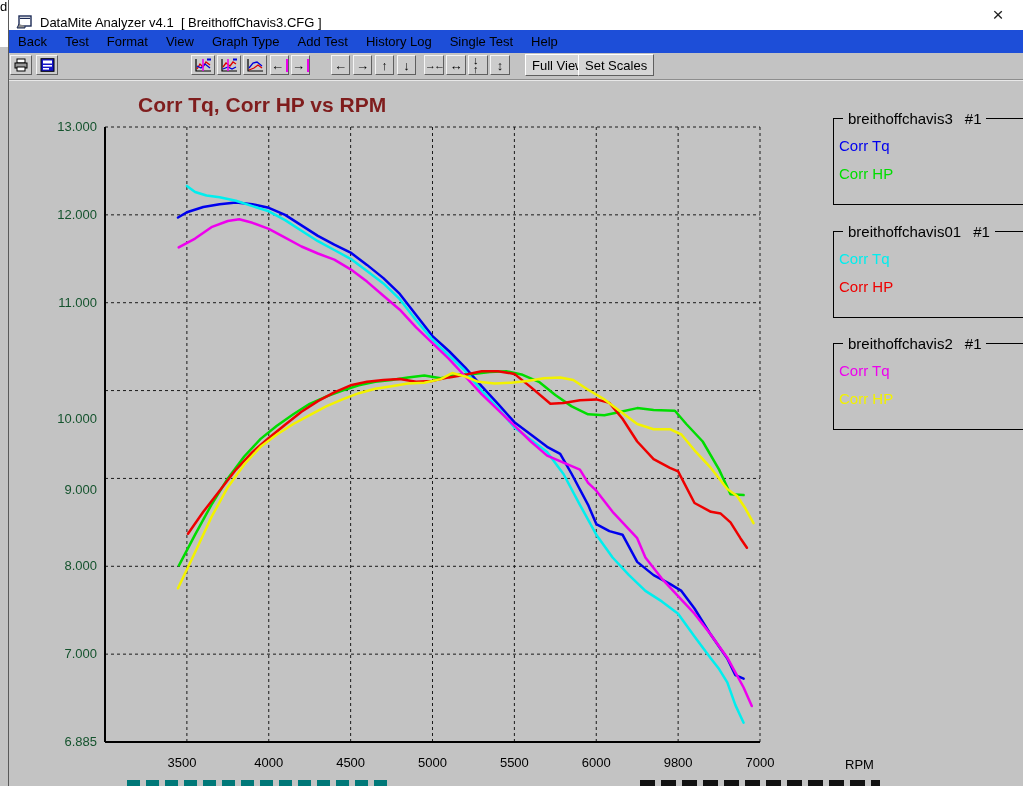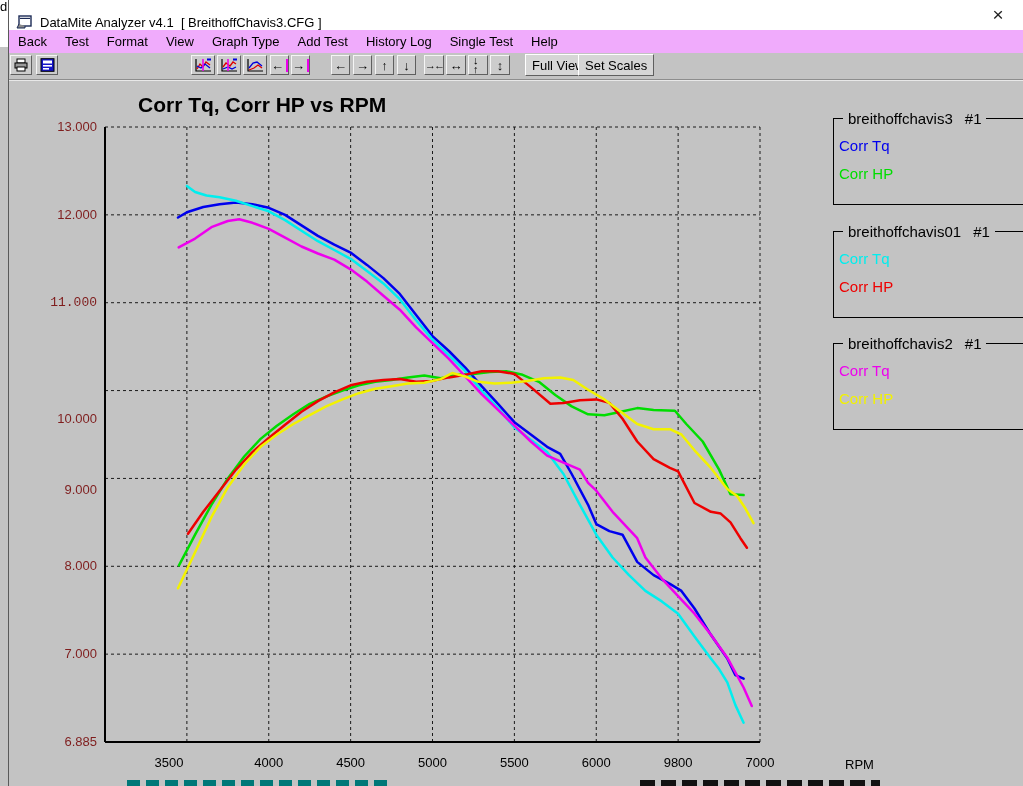--- a/index.html
+++ b/index.html
@@ -10,38 +10,38 @@
     -webkit-font-smoothing:antialiased;
   }
   .abs{position:absolute;}
   
   #behind-strip{left:0;top:0;width:8px;height:47px;background:#ffffff;color:#000;font-size:13px;line-height:14px;overflow:hidden;}
   #win-left-border{left:8px;top:0;width:1px;height:786px;background:#5a5a5a;}
   #titlebar{left:9px;top:0;width:1014px;height:30px;background:#ffffff;display:flex;align-items:flex-end;}
   #title-icon{width:16px;height:15px;margin-left:7px;}
   #window-title{margin-left:8px;font-size:13px;color:#000;white-space:pre;}
   #close-button{position:absolute;right:12px;top:2px;width:26px;height:26px;display:flex;align-items:center;justify-content:center;font-size:19px;color:#222;}
-  #menubar{left:9px;top:30px;width:1014px;height:23px;background:#f0abfc;display:flex;align-items:center;}
+  #menubar{left:9px;top:30px;width:1014px;height:23px;background:#1d4ed8;display:flex;align-items:center;}
   .menu-item{font-size:13px;color:#000;padding:3px 9px 4px 9px;white-space:pre;}
   #toolbar{left:9px;top:53px;width:1014px;height:26px;background:#c3c3c3;border-bottom:1px solid #8d8d8d;box-shadow:0 1px 0 #e8e8e8;}
   .tbtn{
     position:absolute;top:2px;height:20px;box-sizing:border-box;
     background:#cccccc;border:1px solid;border-color:#f5f5f5 #5f5f5f #5f5f5f #f5f5f5;
     display:flex;align-items:center;justify-content:center;color:#000;
   }
   .tbtn .glyph{font-size:13px;font-weight:bold;line-height:1;}
   .txtbtn{position:absolute;top:1px;height:22px;box-sizing:border-box;background:#d6d6d6;
     border:1px solid;border-color:#ffffff #5f5f5f #5f5f5f #ffffff;
     display:flex;align-items:center;justify-content:center;font-size:13px;color:#000;padding:0 6px;}
   .mag-bar{width:2px;height:13px;background:#ee00ee;margin-left:2px;}
   .squeeze{letter-spacing:-2px;font-size:11px;font-weight:bold;}
   .rot90{transform:rotate(90deg);}
   
-  #chart-title{left:138px;top:93px;font-size:21px;font-weight:bold;color:#000000;}
-  .ytick{position:absolute;width:62px;text-align:right;font-size:13px;color:#7f1d1d;}
+  #chart-title{left:138px;top:93px;font-size:21px;font-weight:bold;color:#7f1d1d;}
+  .ytick{position:absolute;width:62px;text-align:right;font-size:13px;color:#14532d;}
   .xtick{position:absolute;width:64px;text-align:center;font-size:13px;color:#000;}
   #x-axis-label{left:845px;top:757px;width:60px;font-size:13px;color:#000;}
   
   .legend-box{position:absolute;left:833px;width:260px;height:85px;border:1px solid #000;}
   .legend-header{position:absolute;top:-9px;left:9px;background:#c3c3c3;padding:0 5px;font-size:15px;color:#000;white-space:pre;}
   .legend-run{margin-left:12px;}
   .legend-entry{position:absolute;left:5px;font-size:15px;white-space:pre;}
   
   .clip-strip{position:absolute;top:780px;height:6px;}
 </style>
@@ -180,25 +180,25 @@
     <polyline points="188.0,533.8 203.3,511.8 219.6,490.7 236.0,469.6 252.4,452.1 268.8,438.0 285.1,424.8 301.5,411.7 317.9,401.1 334.3,392.3 350.6,385.3 367.0,381.8 383.4,380.0 399.8,379.1 416.1,381.8 432.5,380.9 448.9,377.4 465.3,374.8 481.6,371.2 498.0,371.2 514.4,373.9 530.8,387.1 550.4,403.8 563.5,402.9 579.9,400.2 596.3,399.4 609.4,402.9 622.5,418.7 637.2,441.5 653.6,459.1 669.9,467.9 678.1,471.4 694.5,503.0 710.9,511.8 720.7,513.6 730.5,522.4 740.4,538.2 746.9,547.8" fill="none" stroke="#ee0000" stroke-width="2.5" stroke-linejoin="round" stroke-linecap="round"></polyline>
     <polyline points="178.7,247.4 195.1,238.6 211.4,227.2 227.8,221.0 239.3,219.3 252.4,222.8 268.8,228.9 285.1,237.7 301.5,246.5 317.9,253.5 334.3,259.7 350.6,269.3 367.0,281.6 383.4,295.7 399.8,309.7 416.1,327.3 432.5,343.1 448.9,358.9 465.3,376.5 481.6,394.1 498.0,409.9 514.4,425.7 530.8,441.5 547.1,455.6 563.5,462.6 579.9,469.6 588.1,482.8 596.3,490.7 612.6,511.8 629.0,529.4 637.2,538.2 645.4,557.5 661.8,578.6 678.1,596.2 694.5,613.7 710.9,634.8 727.3,657.7 743.6,687.5 751.8,706.0" fill="none" stroke="#ee00ee" stroke-width="2.5" stroke-linejoin="round" stroke-linecap="round"></polyline>
     <polyline points="178.0,588.3 195.1,552.2 211.4,517.1 227.8,487.2 244.2,464.4 260.6,446.8 276.9,434.5 293.3,424.0 309.7,415.2 326.1,406.4 342.4,399.4 358.8,393.2 375.2,388.8 391.6,386.2 407.9,383.5 424.3,382.7 440.7,379.1 452.2,373.0 465.3,376.5 478.3,381.8 494.7,383.5 511.1,382.7 527.5,380.9 543.9,378.3 560.2,377.4 573.3,380.0 588.1,389.7 604.4,399.4 620.8,411.7 637.2,424.0 653.6,429.2 669.9,429.2 681.4,434.5 694.5,450.3 710.9,467.9 727.3,489.0 737.1,496.0 745.3,508.3 753.5,523.2" fill="none" stroke="#f2f200" stroke-width="2.5" stroke-linejoin="round" stroke-linecap="round"></polyline>
   </svg>
 <div id="ticks">
     <div class="ytick" style="left: 35px; top: 734px;">6.885</div>
     <div class="ytick" style="left: 35px; top: 646.143px;">7.000</div>
     <div class="ytick" style="left: 35px; top: 558.286px;">8.000</div>
     <div class="ytick" style="left: 35px; top: 482px;">9.000</div>
     <div class="ytick" style="left: 35px; top: 382.571px; margin-top: 28px;">10.000</div>
-    <div class="ytick" style="left: 35px; top: 294.714px; font-family: Liberation Mono, monospace;">11.000</div>
+    <div class="ytick" style="left: 35px; top: 294.714px;">11.000</div>
     <div class="ytick" style="left: 35px; top: 206.857px;">12.000</div>
     <div class="ytick" style="left: 35px; top: 119px;">13.000</div>
     <div class="xtick" style="left: 73px; top: 755px; margin-top: 35px;">3000</div>
-    <div class="xtick" style="left: 137px; top: 755px;">3500</div>
+    <div class="xtick" style="left: 150px; top: 755px;">3500</div>
     <div class="xtick" style="left: 236.75px; top: 755px;">4000</div>
     <div class="xtick" style="left: 318.625px; top: 755px;">4500</div>
     <div class="xtick" style="left: 400.5px; top: 755px;">5000</div>
     <div class="xtick" style="left: 482.375px; top: 755px;">5500</div>
     <div class="xtick" style="left: 564.25px; top: 755px;">6000</div>
     <div class="xtick" style="left: 646.125px; top: 755px;">9800</div>
     <div class="xtick" style="left: 728px; top: 755px;">7000</div>
   </div>
 <div class="abs" id="x-axis-label">RPM</div>
 

